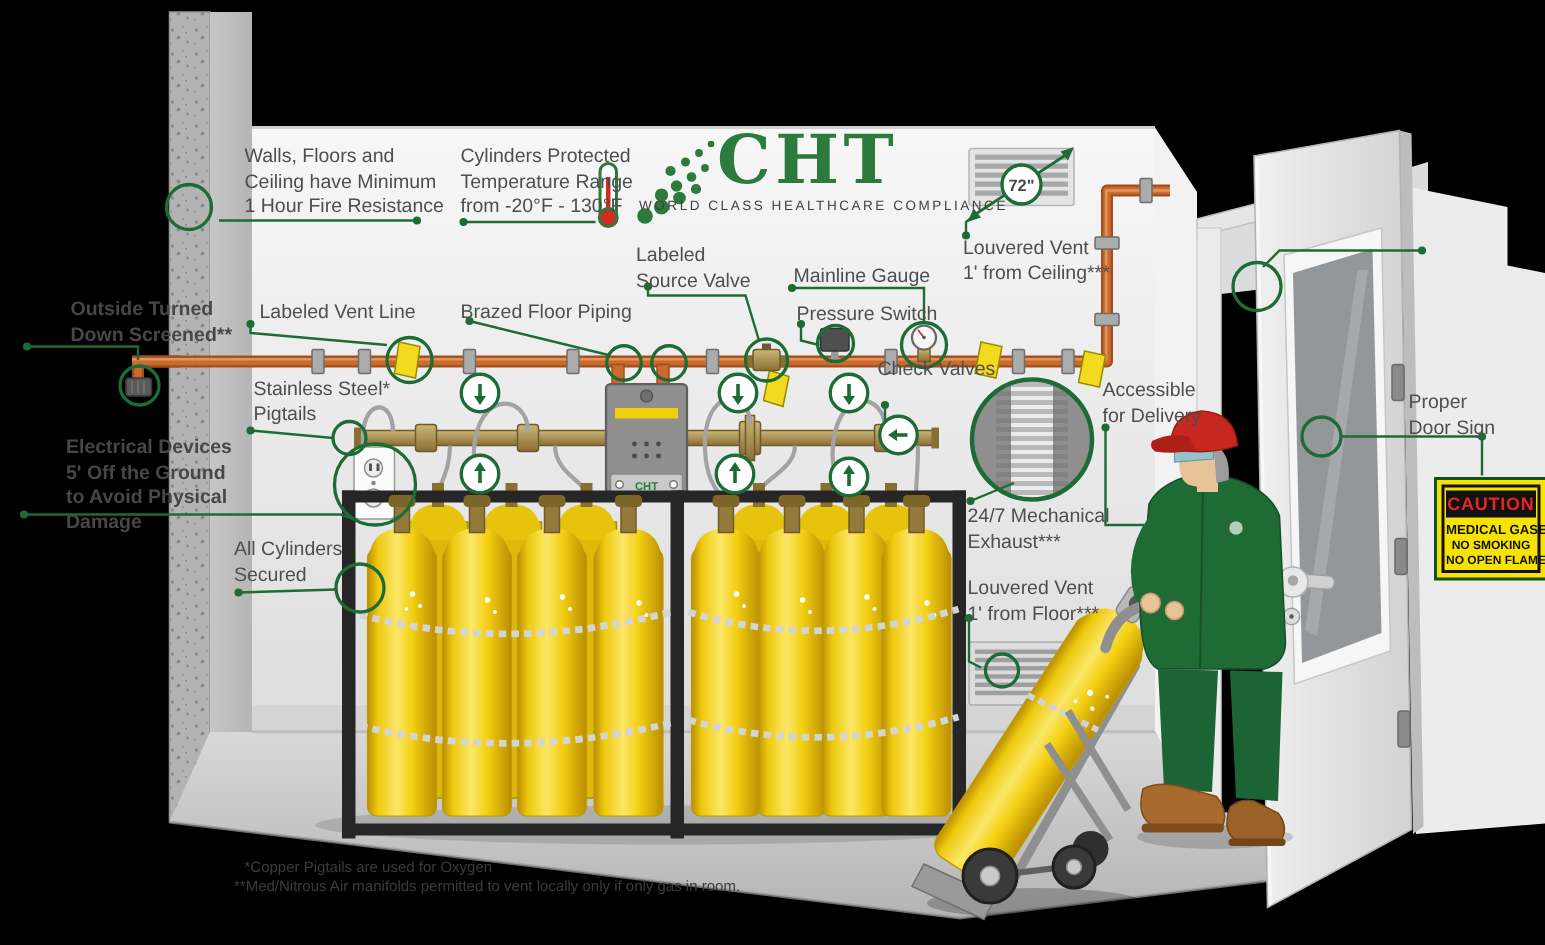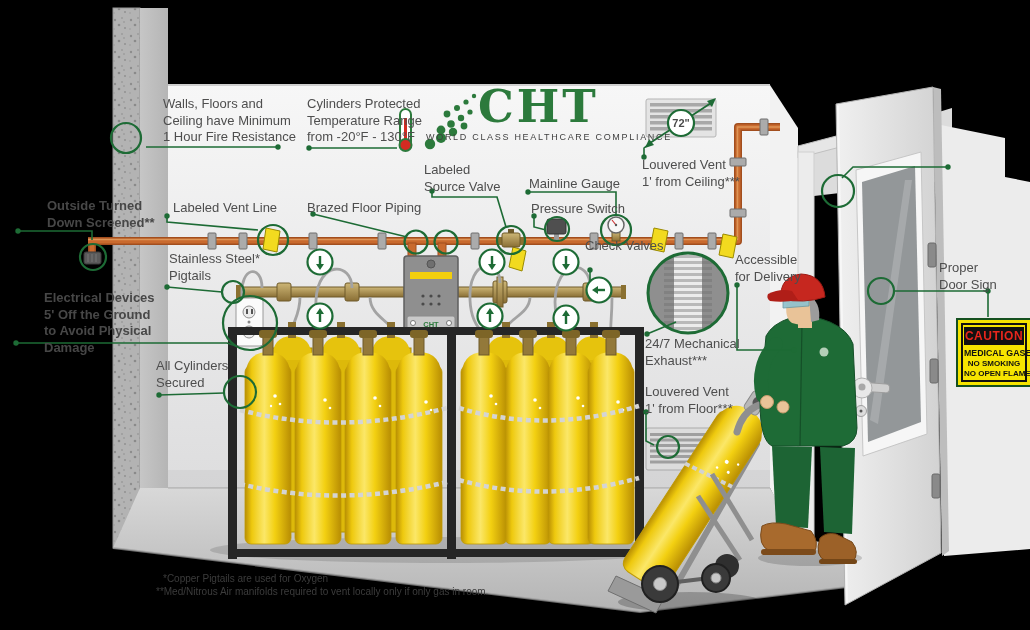--- a/index.html
+++ b/index.html
@@ -589,15 +589,15 @@
 <div class="sign">
   <div class="sign-inner">
     <div class="sign-band">CAUTION</div>
     <div class="sign-l1">MEDICAL GASES</div>
     <div class="sign-l2">NO SMOKING</div>
     <div class="sign-l2">NO OPEN FLAME</div>
   </div>
 </div>
 
 <div class="fn" style="left:163px;top:573px">*Copper Pigtails are used for Oxygen</div>
-<div class="fn" style="left:156px;top:586px">**Med/Nitrous Air manifolds required to vent locally only if only gas in room.</div>
+<div class="fn" style="left:156px;top:586px">**Med/Nitrous Air manifolds permitted to vent locally only if only gas in room.</div>
 
 </div>
 
 </body></html>

